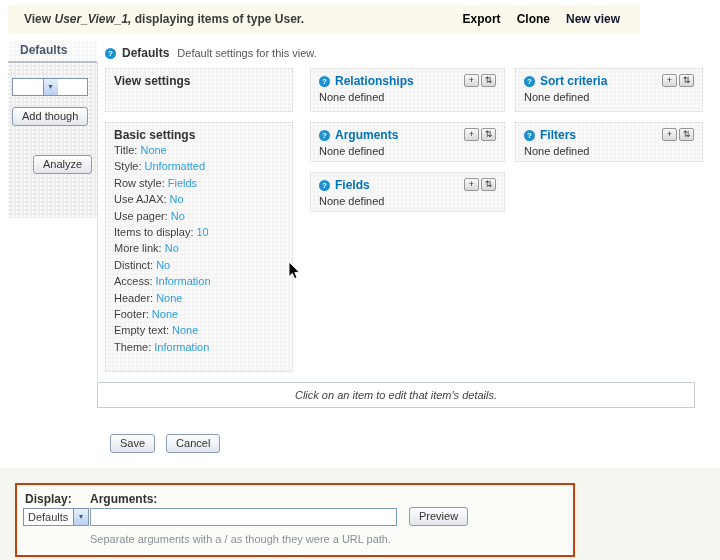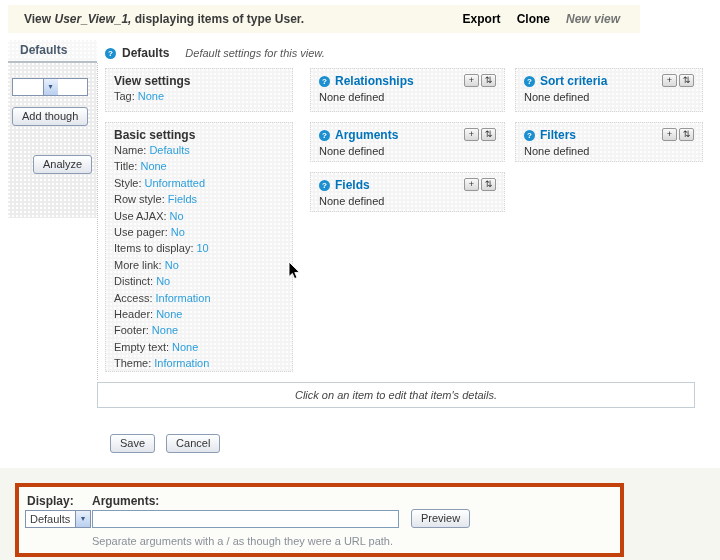--- a/index.html
+++ b/index.html
@@ -12,21 +12,21 @@
 
   
   .header {
     position:absolute; left:8px; top:5px; width:632px; height:28px;
     background:#faf9ec; display:flex; align-items:center; padding:0 20px 0 16px;
   }
   .header-title { font-weight:bold; font-size:12px; color:#3b3b3b; flex:1; }
   .header-title em { font-style:italic; }
   .header-links { display:flex; gap:16px; align-items:center; }
   .hlink { color:#000000; font-weight:bold; font-size:12px; }
-  .hlink.new-view { color:#737373; font-style:italic; }
+  .hlink.new-view { color:#0f172a; }
 
   
   .dotted {
     background-color:#ececec;
     background-image:radial-gradient(circle at 1px 1px, rgba(255,255,255,.95) 1px, transparent 1.4px);
     background-size:4px 4px;
   }
 
   
   .sidebar { position:absolute; left:8px; top:40px; width:89px; height:180px; }
@@ -72,21 +72,21 @@
   }
   .text-input {
     height:18px; border:1px solid #7f9db9; background:#fff; font-family:inherit;
     font-size:11px; padding:0 4px; color:#333;
   }
 
   
   .main { position:absolute; left:97px; top:40px; width:606px; height:375px; }
   .heading { position:absolute; left:8px; top:6px; display:flex; align-items:center; gap:6px; }
   .heading .h-title { font-weight:bold; font-size:12px; color:#333; }
-  .heading .h-desc { font-style:italic; color:#555; margin-left:10px; }
+  .heading .h-desc { color:#555; margin-left:2px; }
   .help-icon {
     display:inline-block; width:11px; height:11px; border-radius:50%;
     background:#1b8fd0; color:#fff; font-size:8px; font-weight:bold;
     text-align:center; line-height:11px; flex:0 0 auto; cursor:pointer;
   }
   .panel {
     position:absolute; border:1px dotted #d6d6d6; padding:5px 8px;
     background-color:#f4f4f4;
     background-image:radial-gradient(circle at 1px 1px, rgba(255,255,255,.9) 1px, transparent 1.4px);
     background-size:4px 4px;
@@ -112,22 +112,22 @@
     position:absolute; left:0; top:342px; width:598px; height:26px;
     border:1px solid #c5cdd5; background:#fff; text-align:center;
     line-height:24px; font-style:italic; color:#444;
   }
 
   .actions { position:absolute; left:110px; top:434px; display:flex; gap:11px; }
 
   
   .bottom-strip { position:absolute; left:0; top:468px; width:720px; height:92px; background:#f5f6f0; }
   .preview-box {
-    position:absolute; left:15px; top:483px; width:609px; height:74px;
-    border:4px solid #c2410c; background:#fcfcf8;
+    position:absolute; left:15px; top:483px; width:560px; height:74px;
+    border:2px solid #c2410c; background:#fcfcf8;
   }
   .pv-display-label { position:absolute; left:8px; top:7px; font-weight:bold; font-size:12px; color:#333; }
   .pv-args-label    { position:absolute; left:73px; top:7px; font-weight:bold; font-size:12px; color:#333; }
   .pv-select  { position:absolute; left:6px; top:23px; width:66px; }
   .pv-input   { position:absolute; left:73px; top:23px; width:307px; }
   .pv-button  { position:absolute; left:392px; top:22px; }
   .pv-help    { position:absolute; left:73px; top:48px; color:#8a9099; }
 
   .cursor { position:absolute; left:288px; top:261px; pointer-events:none; }
 </style>
@@ -165,23 +165,20 @@
   <div class="heading">
     <span class="help-icon">?</span>
     <span class="h-title">Defaults</span>
     <span class="h-desc">Default settings for this view.</span>
   </div>
 
   <div class="panel p-view-settings">
     <div class="panel-head">
       <span class="panel-title-plain">View settings</span>
     </div>
-    <div class="prow">
-      <span class="plabel">Tag:</span><a class="pval">None</a>
-    </div>
   </div>
 
   <div class="panel p-relationships">
     <div class="panel-head">
       <a class="panel-title-link">
           <span class="help-icon">?</span>
           <span>Relationships</span>
         </a>
       <span class="panel-btns"><span class="mini-btn">+</span><span class="mini-btn">⇅</span></span>
     </div>
@@ -198,23 +195,20 @@
     </div>
     <div class="panel-empty">None defined</div>
   </div>
 
   <div class="panel p-basic-settings">
     <div class="panel-head">
       <span class="panel-title-plain">Basic settings</span>
     </div>
     <div>
 
-        <div class="prow">
-          <span class="plabel">Name:</span><a class="pval">Defaults</a>
-        </div>
 
         <div class="prow">
           <span class="plabel">Title:</span><a class="pval">None</a>
         </div>
 
         <div class="prow">
           <span class="plabel">Style:</span><a class="pval">Unformatted</a>
         </div>
 
         <div class="prow">

